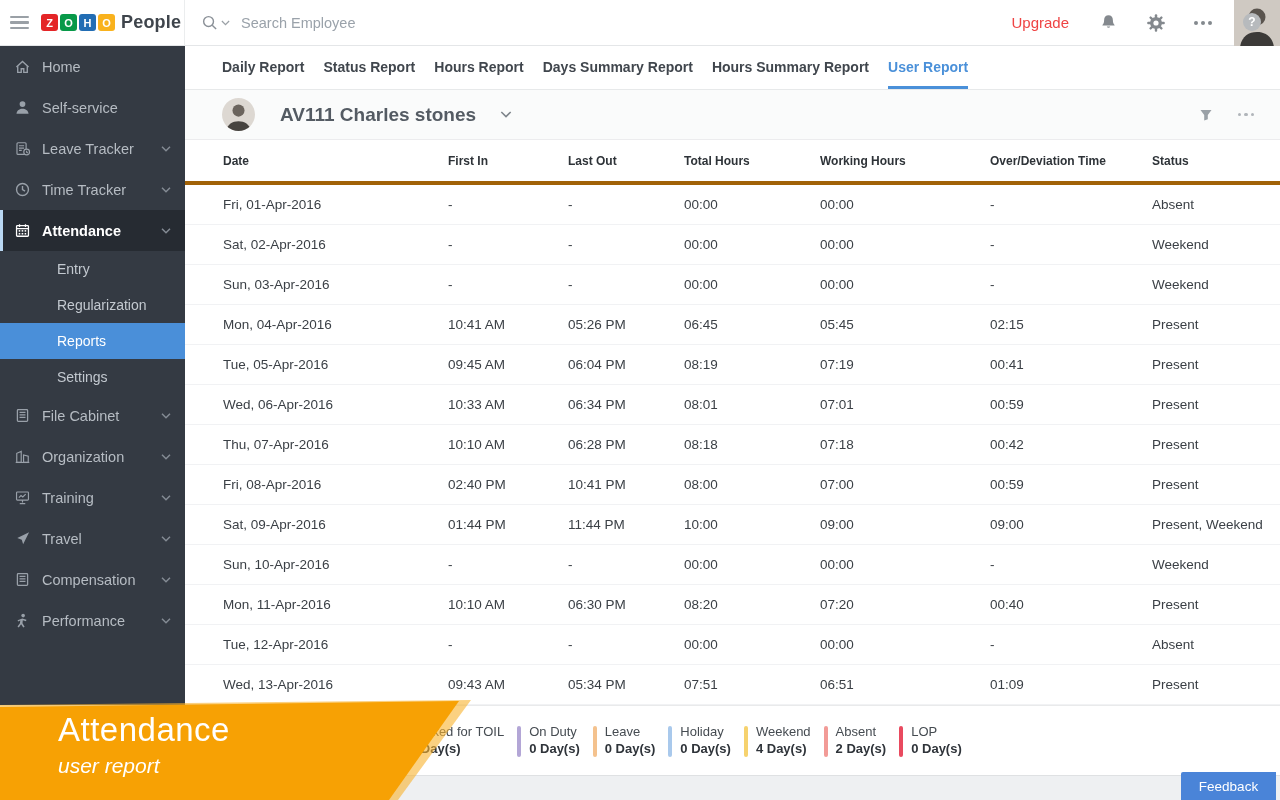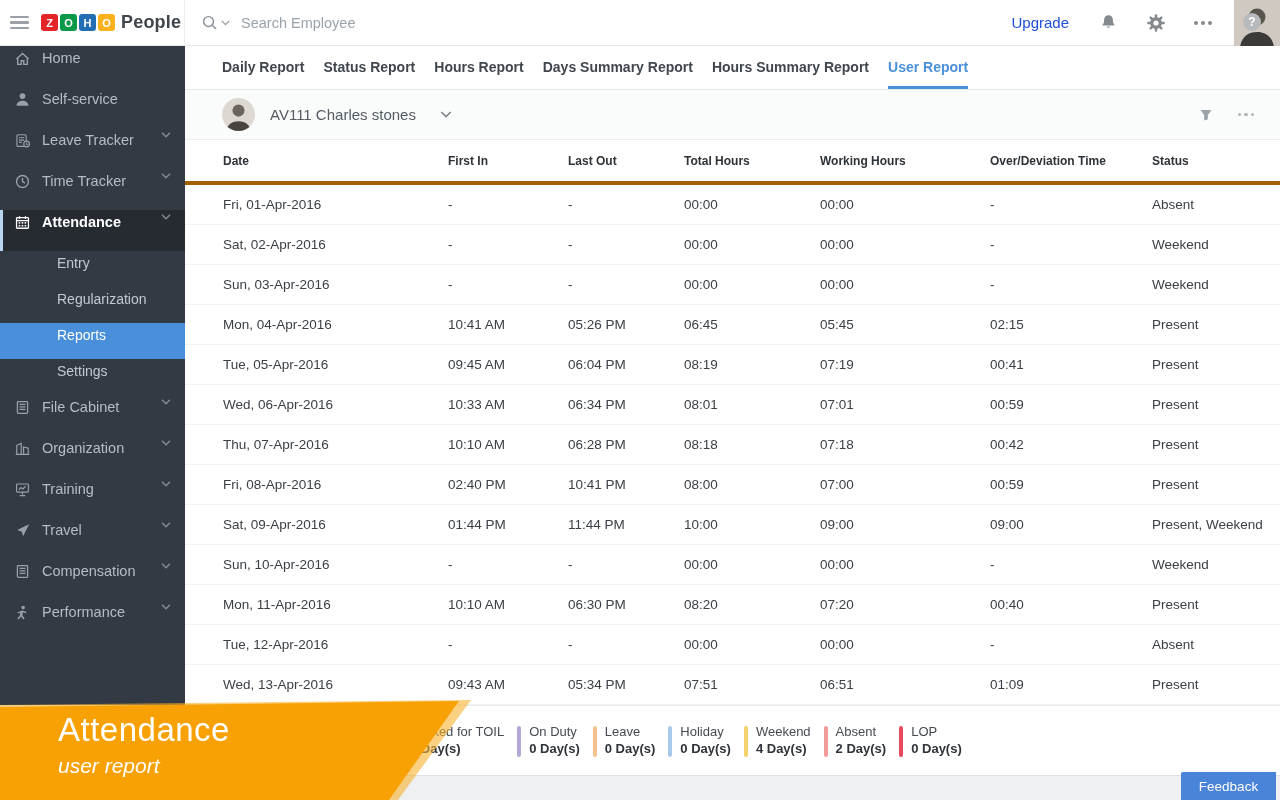--- a/index.html
+++ b/index.html
@@ -19,30 +19,30 @@
   .logo-tiles { display:flex; gap:2px; }
   .logo-tile { width:17px; height:17px; border-radius:3px; color:#fff; font-size:11px; font-weight:700;
     display:flex; align-items:center; justify-content:center; }
   .logo-product { margin-left:6px; font-size:18px; font-weight:700; color:#3f454c; letter-spacing:.2px; }
   .searchbox { display:flex; align-items:center; padding-left:16px; color:#8a9097; flex:1; }
   .search-chevron { margin-left:3px; color:#9aa0a6; }
   .searchbox input { border:none; outline:none; background:transparent; font-size:14.5px; margin-left:9px; width:260px;
     font-family:inherit; color:#0c4a6e; }
   .searchbox input::placeholder { color:#9aa2aa; }
   .topbar-right { margin-left:auto; display:flex; align-items:center; }
-  .upgrade { color:#1d4ed8; font-size:15px; margin-right:30px; cursor:pointer; }
+  .upgrade { color:#ef4444; font-size:15px; margin-right:30px; cursor:pointer; }
   .top-icon { color:#84898e; margin-right:28px; cursor:pointer; }
   .dots { display:flex; gap:3px; margin-right:22px; cursor:pointer; }
   .dots i { width:4px; height:4px; border-radius:50%; background:#84898e; }
   .top-avatar { width:46px; height:46px; flex:none; overflow:hidden; cursor:pointer; }
 
   
   .shell { display:flex; height:659px; }
   .sidebar { width:185px; flex:none; background:#343a43; overflow:hidden; }
-  .nav-item { height:41px; display:flex; align-items:flex-start; padding:4px 14px; font-size:14.5px; color:#b6bcc3;
+  .nav-item { height:41px; display:flex; align-items:center; padding:16px 14px; font-size:14.5px; color:#b6bcc3;
     cursor:pointer; position:relative; }
   .nav-icon { width:17px; height:17px; margin-right:11px; color:#99a0a9; flex:none; }
   .nav-icon svg { width:100%; height:100%; }
   .nav-chevron { margin-left:auto; width:10px; height:6px; color:#848b94; }
   .nav-chevron svg { width:10px; height:6px; }
   .nav-item.active { background:#262b32; color:#fff; font-weight:700; }
   .nav-item.active .nav-icon { color:#fff; }
   .nav-item.active::before { content:""; position:absolute; left:0; top:0; bottom:0; width:3px; background:#b9d7f2; }
   .nav-item.sub { height:36px; padding-left:57px; font-size:14px; color:#c3c9d0; font-weight:400; }
   .nav-item.sub::before { display:none; }
@@ -55,21 +55,21 @@
   .tab { font-size:14px; color:#40464d; font-weight:600; display:flex; align-items:center; cursor:pointer;
     border-bottom:3px solid transparent; padding-top:2px; }
   .tab.active { color:#4a90d9; border-bottom-color:#4a90d9; }
   .help-circle { position:absolute; right:19px; top:13px; width:18px; height:18px; border-radius:50%;
     background:#b7babd; color:#fff; font-size:12px; font-weight:700; display:flex; align-items:center;
     justify-content:center; cursor:pointer; }
 
   .emp-row { height:50px; background:#fafbfb; border-bottom:1px solid #ececee; display:flex; align-items:center;
     padding-left:37px; }
   .emp-avatar { width:33px; height:33px; border-radius:50%; overflow:hidden; flex:none; }
-  .emp-name { margin-left:15px; font-size:15px; font-weight:400; color:#545b63; cursor:pointer; }
+  .emp-name { margin-left:25px; font-size:19px; font-weight:700; color:#545b63; cursor:pointer; }
   .emp-chevron { margin-left:24px; color:#7d838a; cursor:pointer; }
   .emp-actions { margin-left:auto; display:flex; align-items:center; gap:24px; padding-right:26px; }
   .funnel { color:#9aa1a7; cursor:pointer; }
   .emp-dots { display:flex; gap:3px; cursor:pointer; }
   .emp-dots i { width:3.5px; height:3.5px; border-radius:50%; background:#b0b5ba; }
 
   .thead, .tr { display:grid; grid-template-columns:225px 120px 116px 136px 170px 162px 1fr;
     align-items:center; padding-left:38px; }
   .thead { height:45px; border-bottom:4px solid #a16207; font-size:12px; font-weight:700; color:#2e3338; background:#fff; }
   .tr { height:40px; border-bottom:1px solid #f1f2f4; font-size:13.5px; color:#3b4046; background:#fff; }

